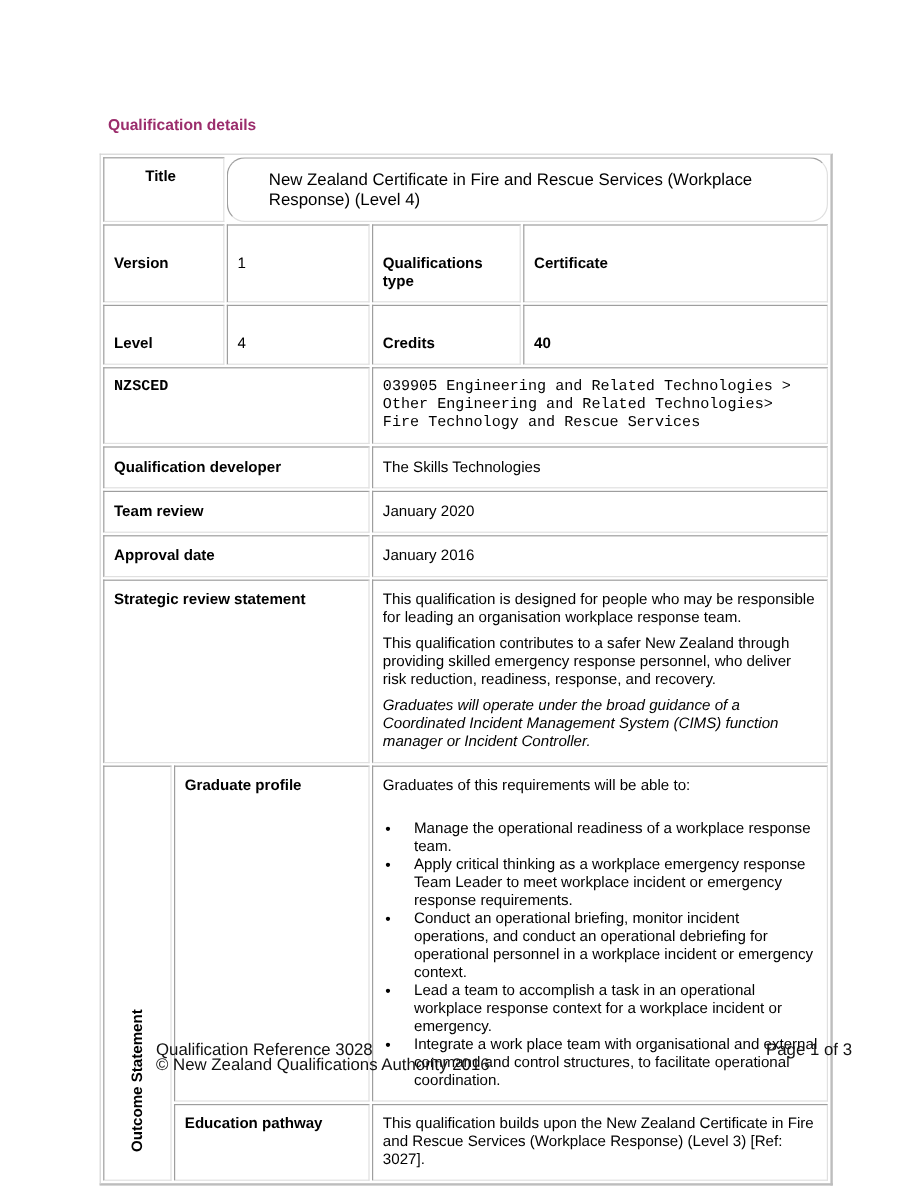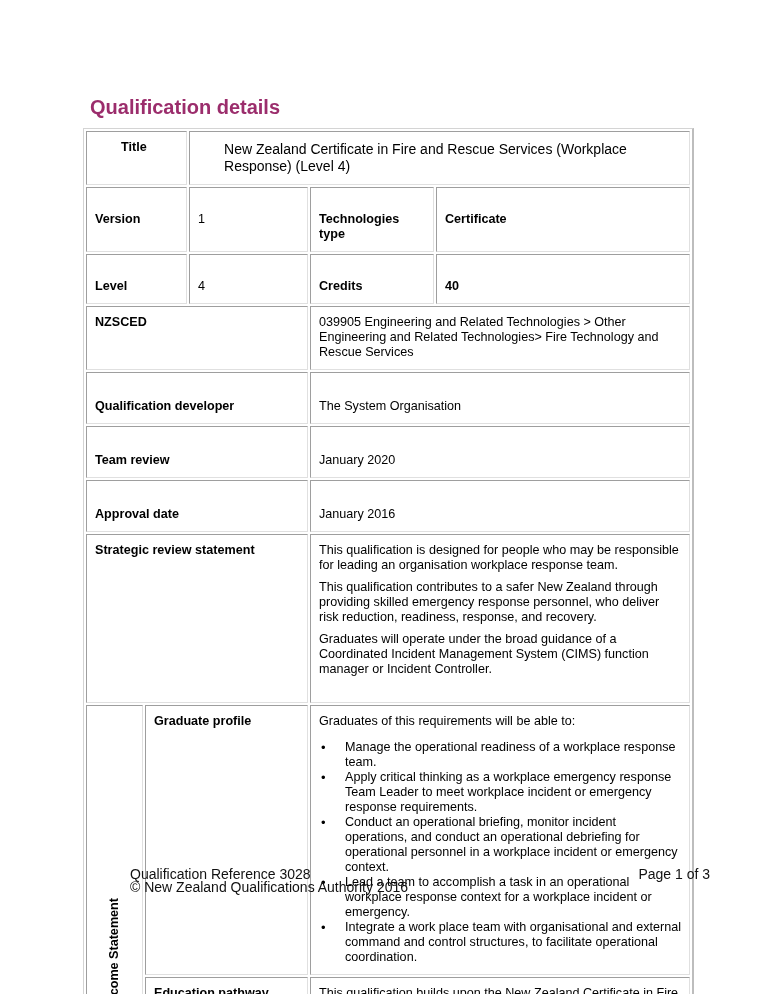--- a/index.html
+++ b/index.html
@@ -1,55 +1,55 @@
 <!DOCTYPE html>
 <html><head>
 <meta charset="utf-8">
 <style>
   * { box-sizing: border-box; margin: 0; padding: 0; }
   html, body { width: 768px; height: 994px; background: #ffffff; overflow: hidden; }
   body { font-family: "Liberation Sans", sans-serif; color: #000; position: relative; }
 
   .heading {
     position: absolute; left: 90px; top: 96px;
-    font-size: 20px; font-weight: bold; color: #9b2d6c;
+    font-size: 13px; font-weight: bold; color: #9b2d6c;
   }
 
   .qtable {
     position: absolute; left: 83px; top: 128px; width: 604px;
     border-collapse: separate; border-spacing: 2px;
     border-top: 1px solid #d4d4d4; border-left: 1px solid #d4d4d4;
     border-right: 2px solid #bdbdbd; border-bottom: 2px solid #bdbdbd;
     font-size: 12.6px; line-height: 15px;
     table-layout: fixed;
   }
   .qtable td {
     vertical-align: top;
     border-top: 1px solid #9e9e9e; border-left: 1px solid #9e9e9e;
     border-right: 1px solid #e0e0e0; border-bottom: 1px solid #e0e0e0;
     padding: 8px 8px 9px 8px;
   }
   .lbl { font-weight: bold; }
   .r-title td { height: 46px; padding-left: 34px; }
-  .r-title .val { font-size: 14px; line-height: 17px; padding-top: 9px; }
+  .r-title .val { font-size: 14px; line-height: 17px; padding-top: 9px; border-radius: 15px; }
   .r-short td { height: 32px; padding-top: 24px; }
-  .r-nz td { height: 60px; }
-  .r-std td { height: 32px; padding-top: 26px; }
+  .r-nz td { height: 60px; font-family: Liberation Mono, monospace; }
+  .r-std td { height: 32px; padding-top: 9px; }
   .para { margin-bottom: 7px; }
-  .para:last-child { margin-bottom: 16px; }
+  .para:last-child { margin-bottom: 0; font-style: italic; }
 
   .outcome-cell { position: relative; padding: 0 !important; }
   .outcome-label {
     position: absolute; left: 50%; bottom: 8px;
     transform-origin: 0 0;
     transform: translateX(-8px) rotate(-90deg);
     white-space: nowrap; font-weight: bold; font-size: 12.6px;
   }
 
-  ul.bullets { list-style: none; margin-top: 11px; }
+  ul.bullets { list-style: none; margin-top: 21px; }
   ul.bullets li { position: relative; padding-left: 26px; }
   ul.bullets li::before {
     content: "\2022"; position: absolute; left: 2px; top: 0; font-size: 13px;
   }
 
   .footer {
     position: absolute; left: 90px; top: 868px; width: 580px;
     font-size: 14px; line-height: 13px; color: #111; margin-left: 40px;
   }
   .footer .left { float: left; }
@@ -69,36 +69,36 @@
       <col style="width:254px">
   </colgroup>
   <tbody>
       <tr class="r-title">
     <td colspan="2" class="lbl">Title</td>
     <td colspan="3" class="val">New Zealand Certificate in Fire and Rescue Services (Workplace Response) (Level 4)</td>
   </tr>
   <tr class="r-short">
     <td colspan="2" class="lbl">Version</td>
     <td>1</td>
-    <td class="lbl">Technologies type</td>
+    <td class="lbl">Qualifications type</td>
     <td class="lbl">Certificate</td>
   </tr>
   <tr class="r-short">
     <td colspan="2" class="lbl">Level</td>
     <td>4</td>
     <td class="lbl">Credits</td>
     <td class="lbl">40</td>
   </tr>
   <tr class="r-nz">
     <td colspan="3" class="lbl">NZSCED</td>
     <td colspan="2">039905 Engineering and Related Technologies &gt; Other Engineering and Related Technologies&gt; Fire Technology and Rescue Services</td>
   </tr>
   <tr class="r-std">
     <td colspan="3" class="lbl">Qualification developer</td>
-    <td colspan="2">The System Organisation</td>
+    <td colspan="2">The Skills Technologies</td>
   </tr>
   <tr class="r-std">
     <td colspan="3" class="lbl">Team review</td>
     <td colspan="2">January 2020</td>
   </tr>
   <tr class="r-std">
     <td colspan="3" class="lbl">Approval date</td>
     <td colspan="2">January 2016</td>
   </tr>
   <tr>

